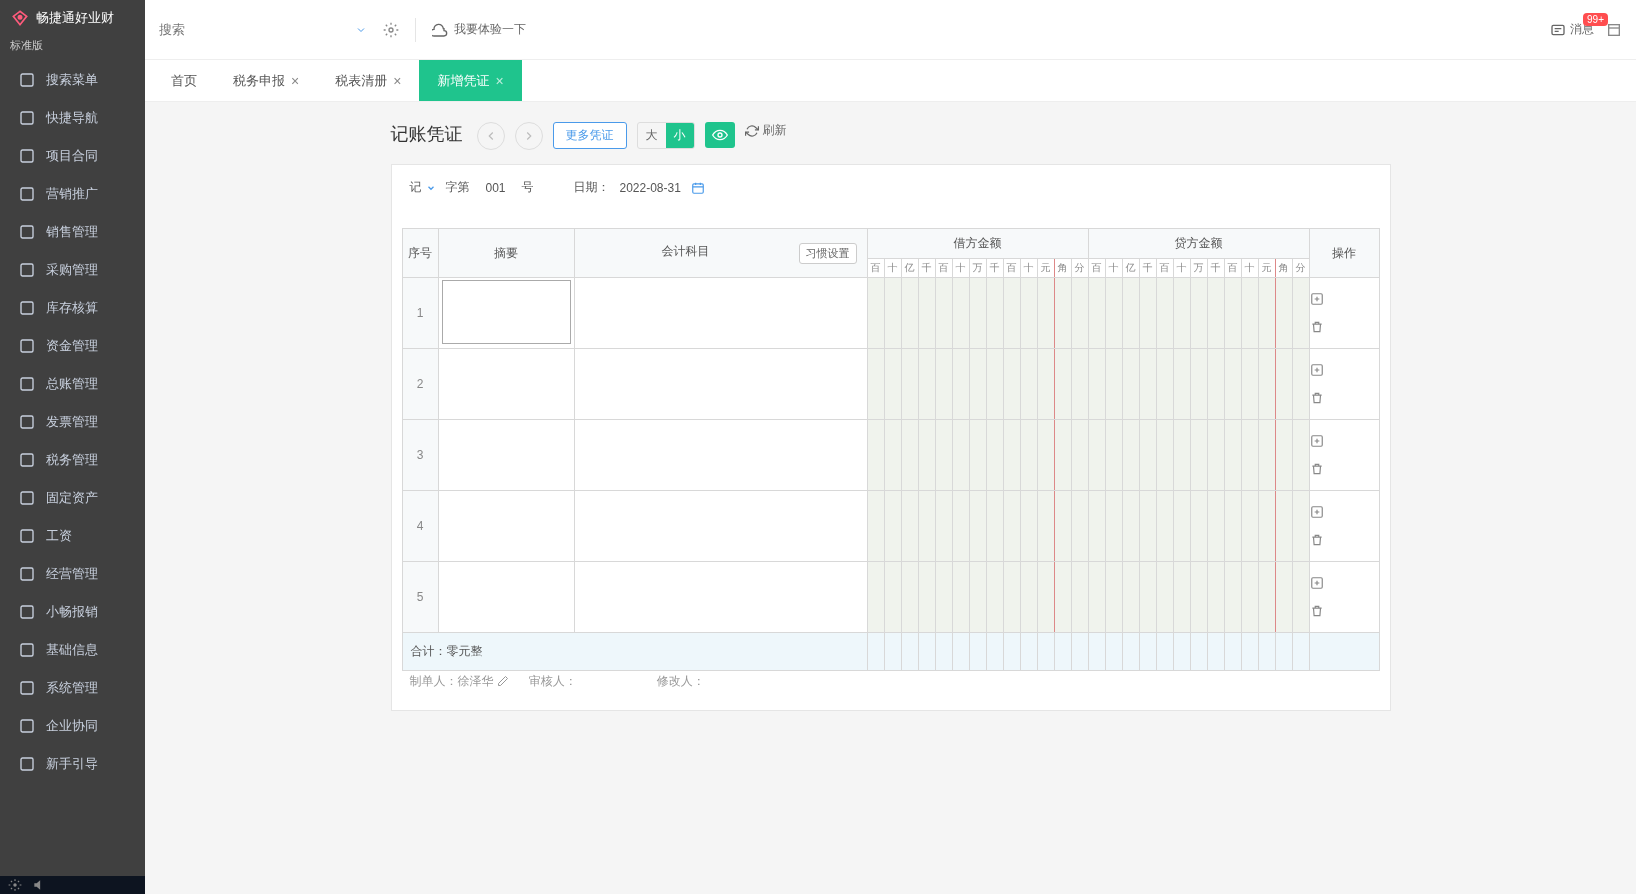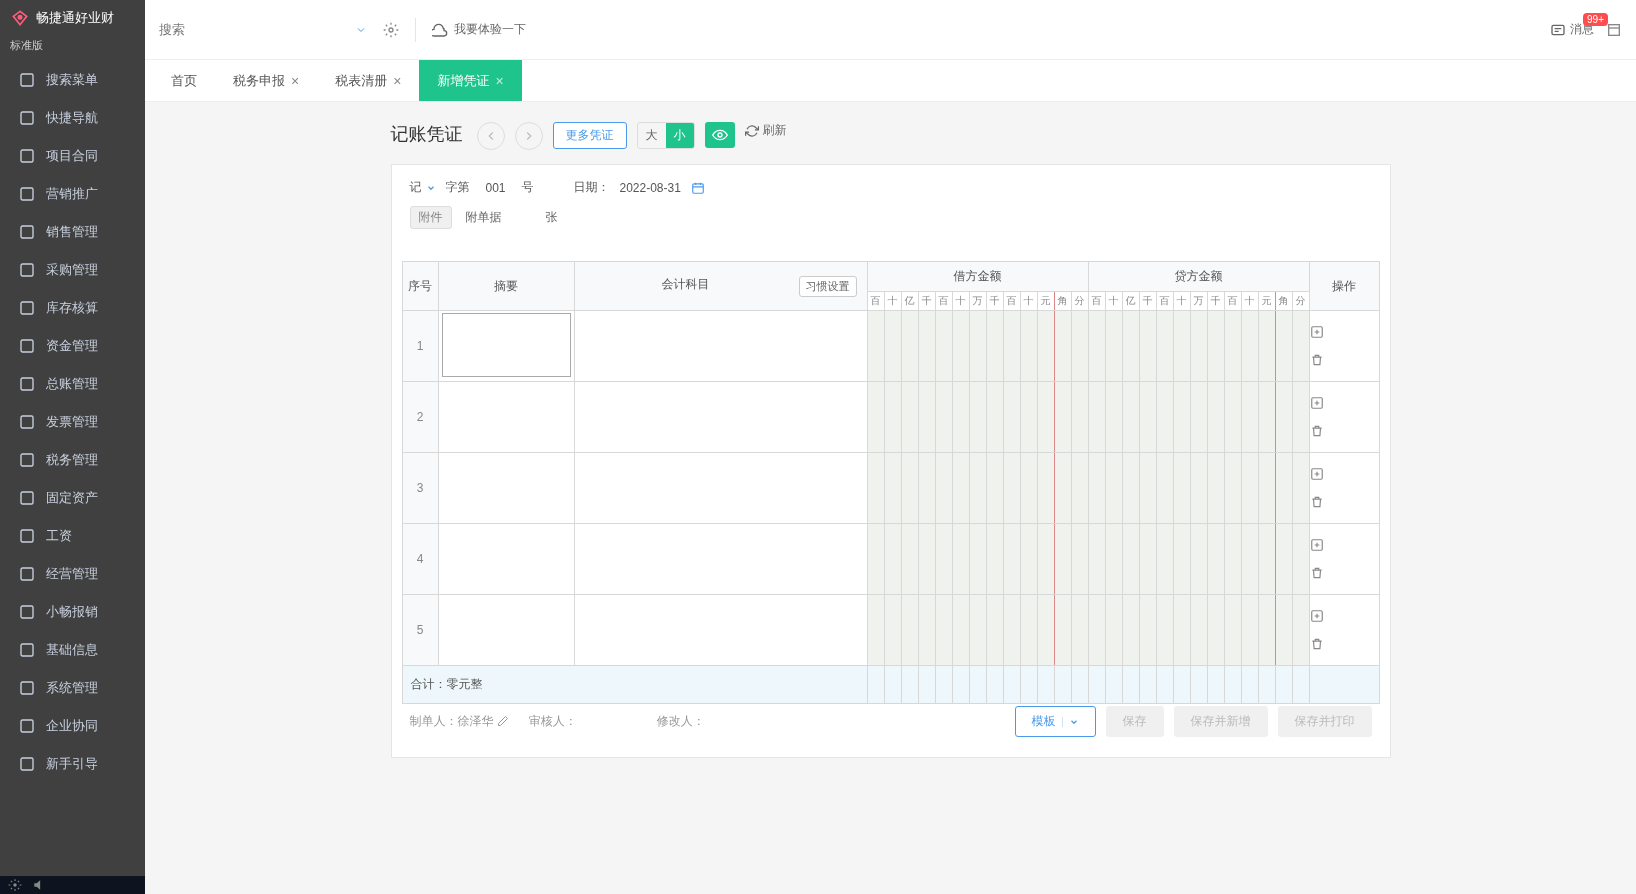--- a/index.html
+++ b/index.html
@@ -335,25 +335,20 @@
           </div>
           <span>字第</span>
           <span class="vh-num">001</span>
           <span>号</span>
           <span style="margin-left:30px">日期：</span>
           <span>2022-08-31</span>
           <svg width="14" height="14" viewBox="0 0 24 24" fill="none" stroke="#4a9aea" stroke-width="2">
               <rect x="3" y="5" width="18" height="16" rx="2"></rect>
               <path d="M3 10h18M8 3v4M16 3v4"></path>
             </svg>
-        </div>
-        <div class="attach-row">
-          <button class="attach-btn">附件</button>
-          <span class="attach-label">附单据</span>
-          <span class="attach-label" style="margin-left:30px">张</span>
         </div>
 
         <table class="vtable">
           <thead>
             <tr>
               <th class="th-seq" rowspan="2">序号</th>
               <th class="th-summary" rowspan="2">摘要</th>
               <th class="th-subject" rowspan="2">
                 <span>会计科目</span>
                 <button class="habit-btn">习惯设置</button>
@@ -611,30 +606,17 @@
         </table>
 
         <div class="voucher-foot">
           <div class="foot-left">
             <span><span>制单人：</span><span>徐泽华</span> <svg style="display:inline;vertical-align:-2px" width="12" height="12" viewBox="0 0 24 24" fill="none" stroke="currentColor" stroke-width="2">
                   <path d="M17 3l4 4L7 21H3v-4z"></path>
                 </svg></span>
             <span>审核人：</span>
             <span style="margin-left:60px">修改人：</span>
           </div>
-          <div class="foot-right">
-            <button class="btn btn-template">
-              <span>模板</span>
-              <span style="border-left:1px solid #cde3f7;padding-left:6px;color:#4a9aea">
-                <svg width="10" height="10" viewBox="0 0 24 24" fill="none" stroke="currentColor" stroke-width="3">
-                    <path d="M6 9l6 6 6-6"></path>
-                  </svg>
-              </span>
-            </button>
-            <button class="btn btn-disabled">保存</button>
-            <button class="btn btn-disabled">保存并新增</button>
-            <button class="btn btn-disabled">保存并打印</button>
-          </div>
         </div>
       </div>
     </div>
   </div>
 </div>
 
 </body></html>

